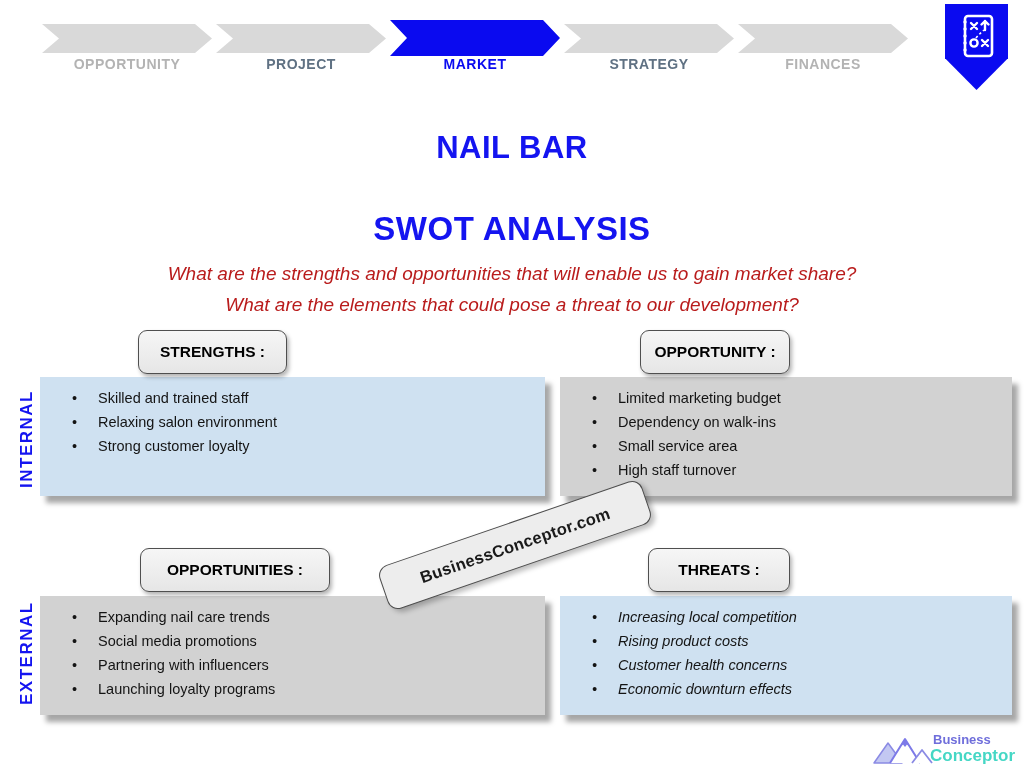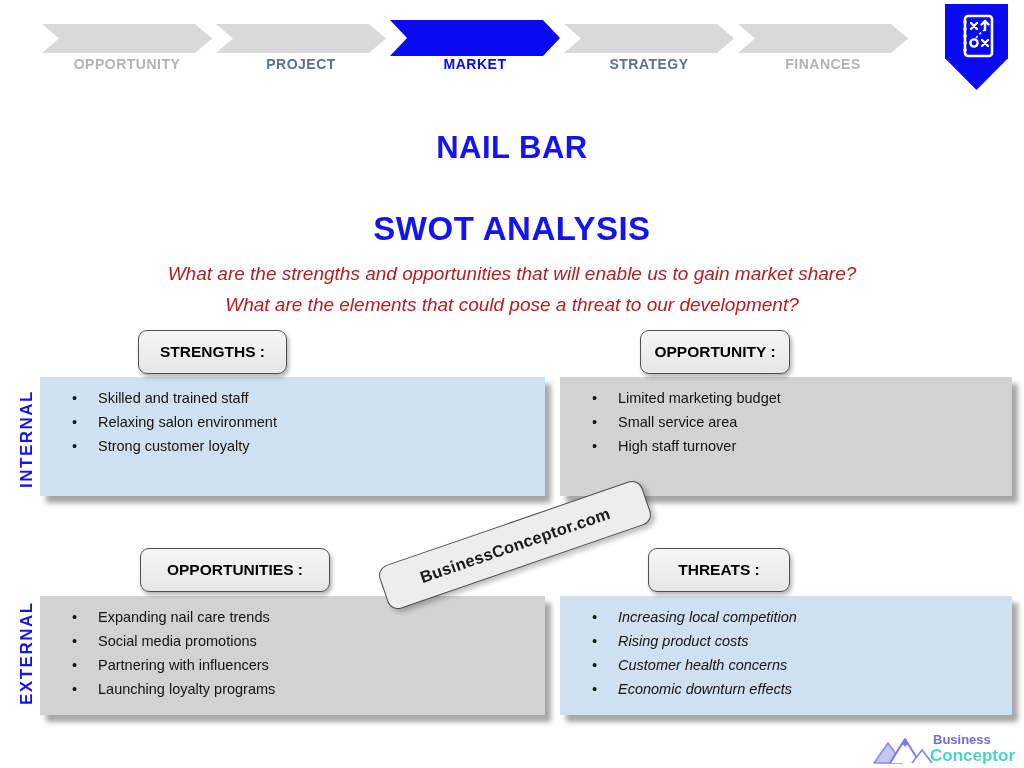--- a/index.html
+++ b/index.html
@@ -157,20 +157,21 @@
   <div class="panel blue" id="strengths-panel">
     <ul>
         <li>Skilled and trained staff</li>
         <li>Relaxing salon environment</li>
         <li>Strong customer loyalty</li>
       </ul>
   </div>
   <div class="panel gray" id="weaknesses-panel">
     <ul>
         <li>Limited marketing budget</li>
+        <li>Dependency on walk-ins</li>
         <li>Small service area</li>
         <li>High staff turnover</li>
       </ul>
   </div>
   <div class="panel gray" id="opportunities-panel">
     <ul>
         <li>Expanding nail care trends</li>
         <li>Social media promotions</li>
         <li>Partnering with influencers</li>
         <li>Launching loyalty programs</li>

